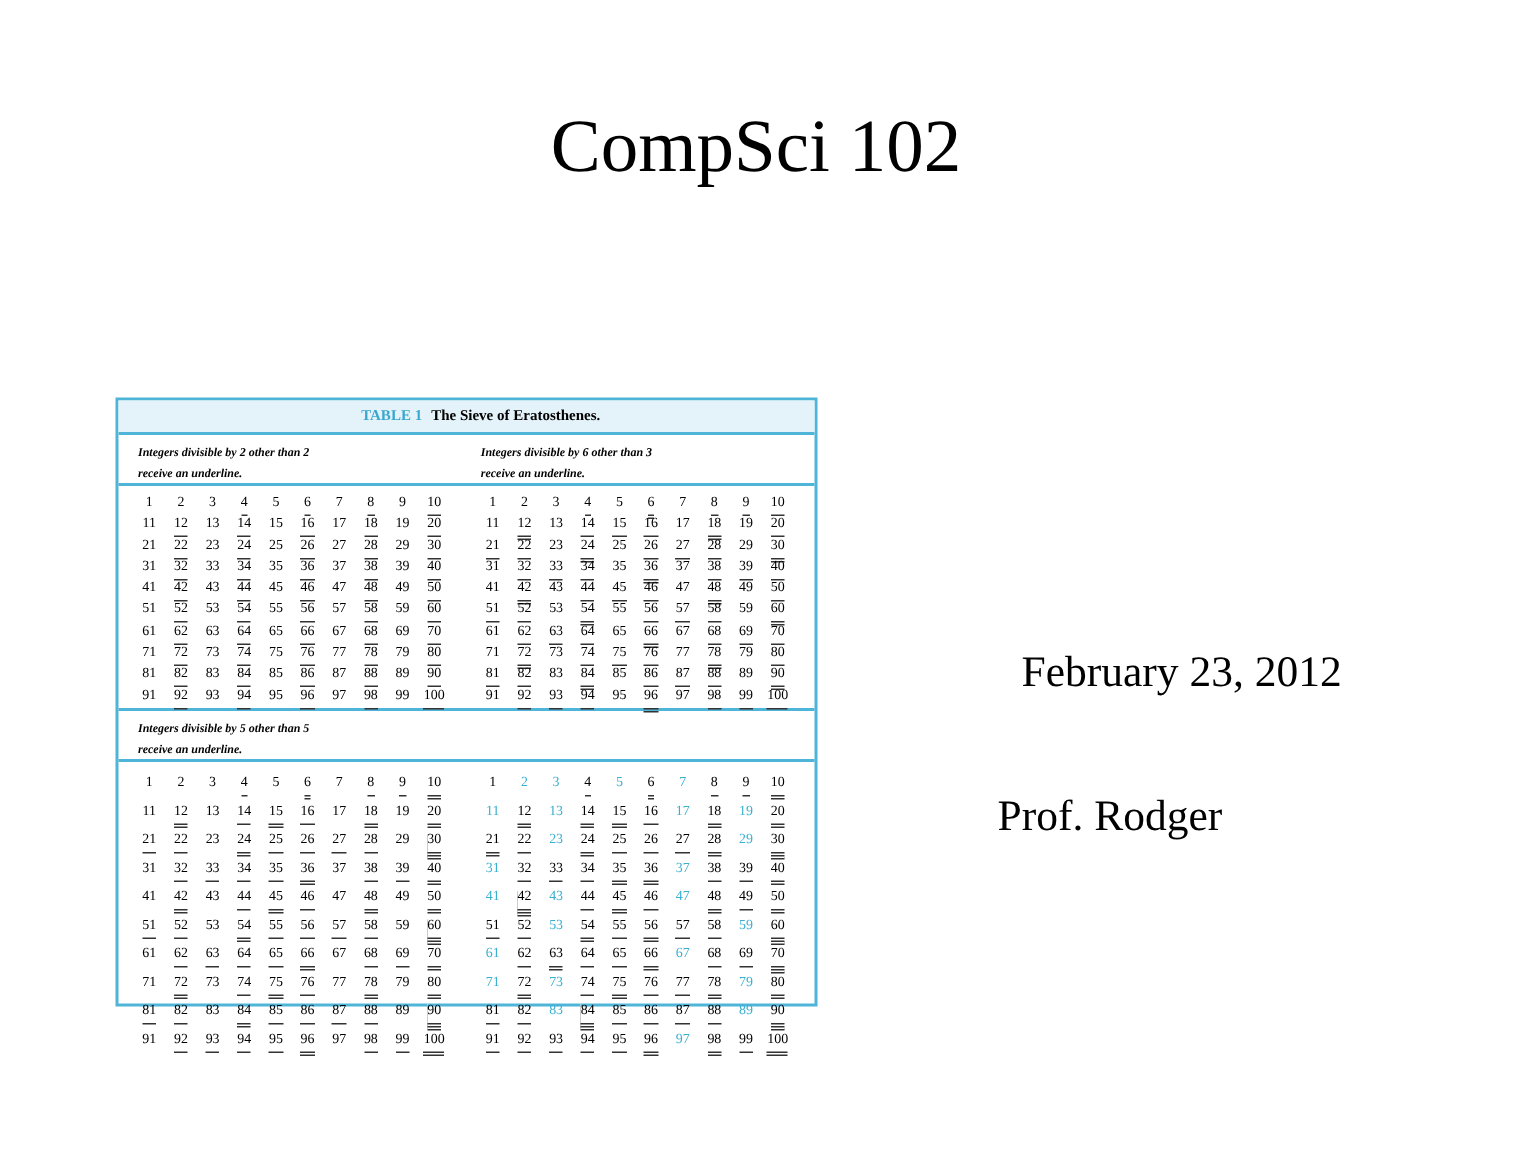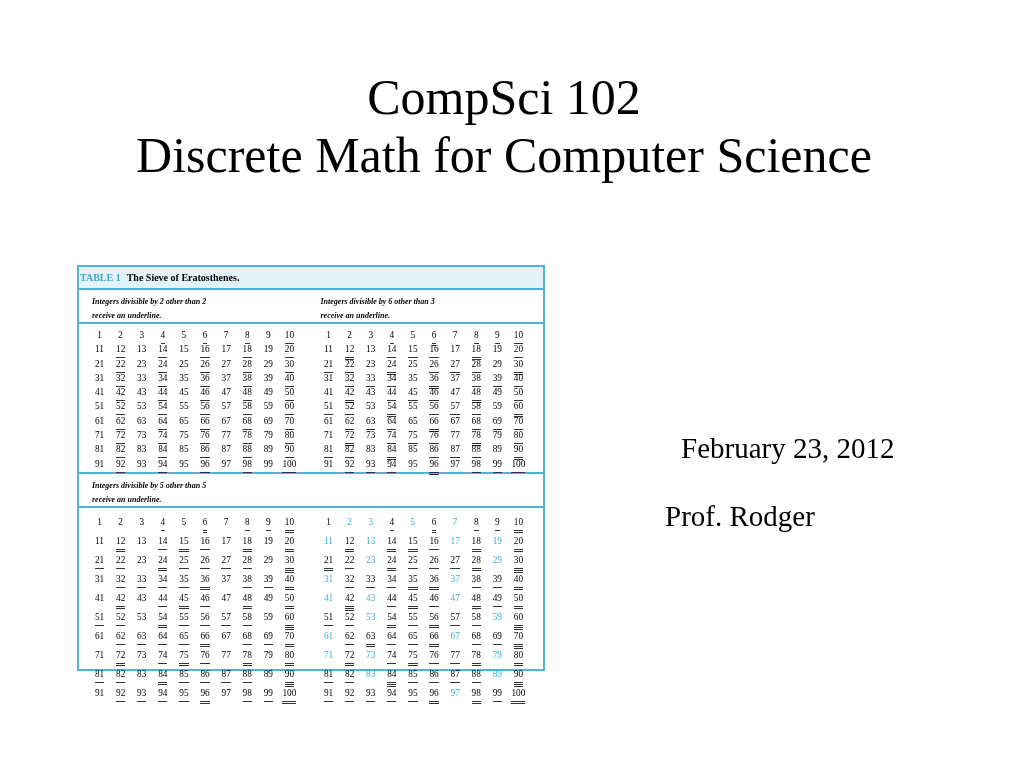--- a/index.html
+++ b/index.html
@@ -1,20 +1,20 @@
 <!DOCTYPE html>
 <html><head>
 <meta charset="utf-8">
 <style>
   html, body { margin:0; padding:0; }
   body { width:1024px; height:768px; background:#ffffff; position:relative; overflow:hidden; font-family:"Liberation Serif", serif; color:#000; }
   .title { position:absolute; left:4px; top:68px; width:1000px; text-align:center; font-size:50px; line-height:58px; }
   .right { position:absolute; left:665px; font-size:29px; }
   .table { position:absolute; left:77px; top:265px; width:468px; height:406px; border:2px solid #4fb5d8; box-sizing:border-box; background:#fff; }
-  .thead { height:21px; background:#e4f3fa; border-bottom:2px solid #4fb5d8; font-size:10px; font-weight:bold; padding-left:1px; line-height:21px; }
+  .thead { height:21px; background:#e4f3fa; border-bottom:2px solid #4fb5d8; font-size:10px; font-weight:bold; padding-left:19px; line-height:21px;text-align:center; }
   .thead .lbl { color:#3aa7cf; margin-right:6px; }
   .caprow { display:flex; height:32px; border-bottom:2px solid #4fb5d8; }
   .cap { flex:1; font-size:8px; font-style:italic; font-weight:bold; padding:5px 0 8px 13px; line-height:14px; }
   .cap.r { padding-left:6px; }
   .gridrow { display:flex; height:150px; border-bottom:2px solid #4fb5d8; padding-top:5px; box-sizing:border-box; }
   .gridrow.last { border-bottom:none; height:198px; padding-top:8px; }
   .grid { flex:1; display:grid; grid-template-columns:repeat(10, 1fr); padding:0 14px 0 10px; font-size:9.3px; text-align:center; }
   .grid.r { padding:0 14px 0 4px; }
   .cell { line-height:13px; height:14px; }
   .gridrow.last .cell { height:19px; }
@@ -22,25 +22,24 @@
   .u1 { border-bottom:1px solid #333; }
   .u2 { border-bottom:3px double #333; }
   .u3 { box-shadow:0 1px 0 #fff, 0 2px 0 #333; border-bottom:3px double #333; }
   .prime { color:#3ab0d0; }
 </style>
 </head>
 <body>
 
 <div class="title">
   <div>CompSci 102</div>
-  <div>Discrete Math for Computer Science</div>
 </div>
 
 <div class="right" style="top:432px;margin-left:16px;">February 23, 2012</div>
-<div class="right" style="top:500px;">Prof. Rodger</div>
+<div class="right" style="top:528px;">Prof. Rodger</div>
 
 <div class="table">
   <div class="thead">
     <span class="lbl">TABLE 1</span><span>The Sieve of Eratosthenes.</span>
   </div>
   <div class="caprow">
     <div class="cap">
         <div>Integers divisible by 2 other than 2</div>
         <div>receive an underline.</div>
       </div>

